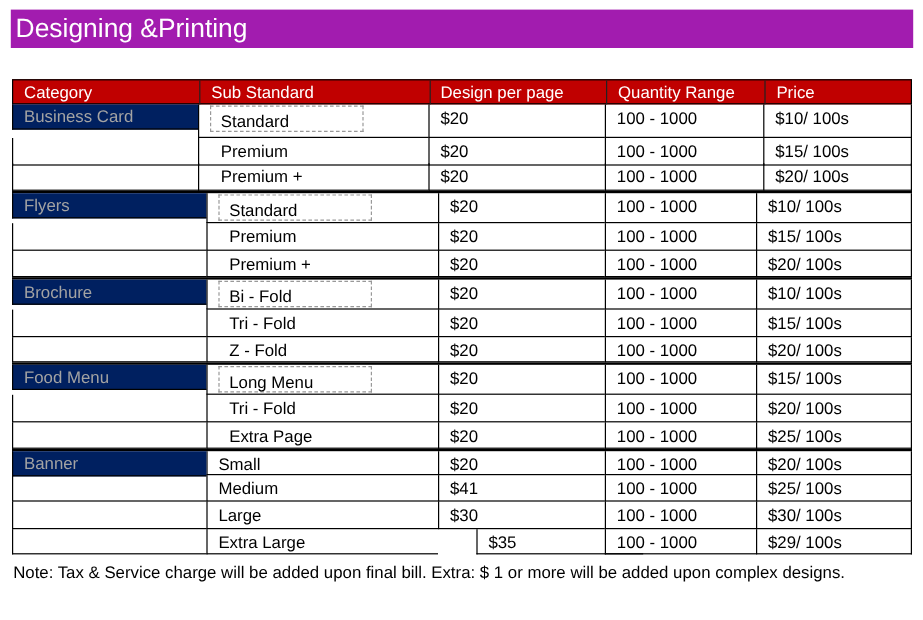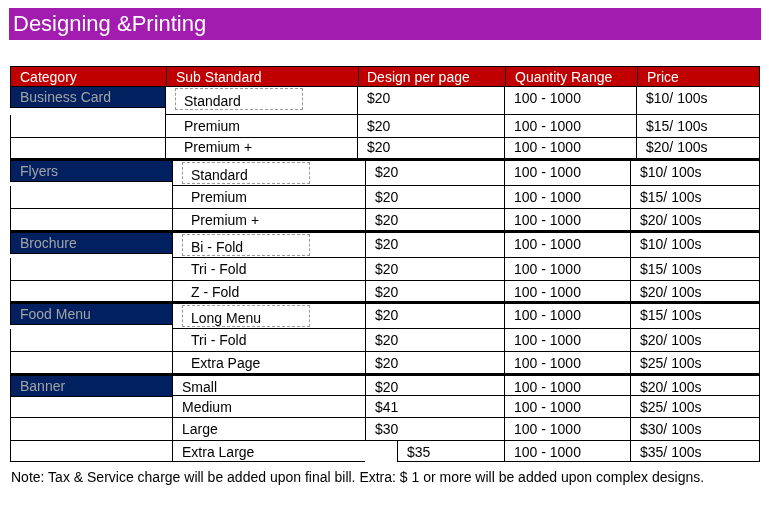--- a/index.html
+++ b/index.html
@@ -306,19 +306,19 @@
         <div class="cell" style="left: 162px; width: 193px;">
           <span class="txt" style="left: 9px;">Extra Large</span>
         </div>
         <div class="cell" style="left: 355px; width: 139px; margin-left: 32px;">
           <span class="txt">$35</span>
         </div>
         <div class="cell" style="left: 494px; width: 126px;">
           <span class="txt">100 - 1000</span>
         </div>
         <div class="cell last" style="left: 620px; width: 130px;">
-          <span class="txt">$35/ 100s</span>
+          <span class="txt">$29/ 100s</span>
         </div>
       </div>
     </div>
 </div>
 
 <div class="note">Note: Tax &amp; Service charge will be added upon final bill.  Extra: $ 1 or more will be added upon complex designs.</div>
 
 </body></html>

